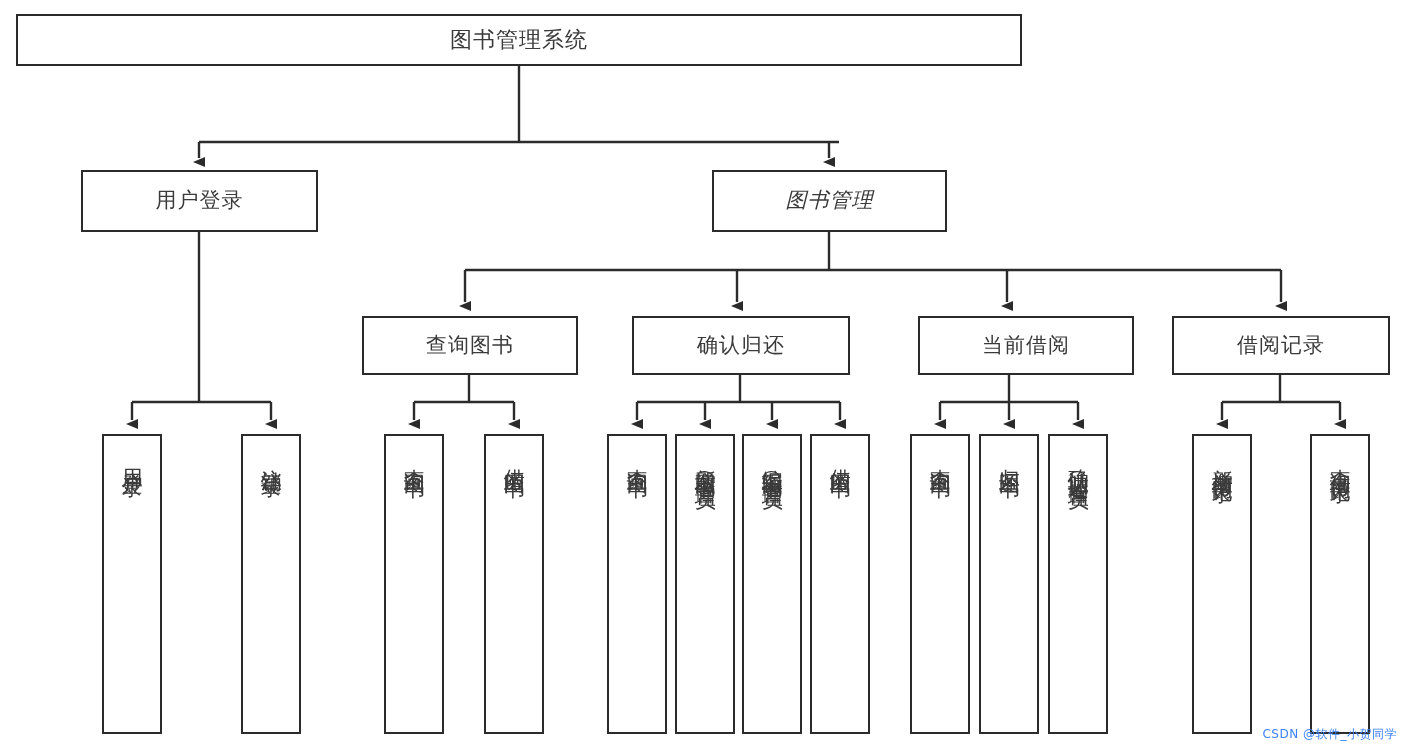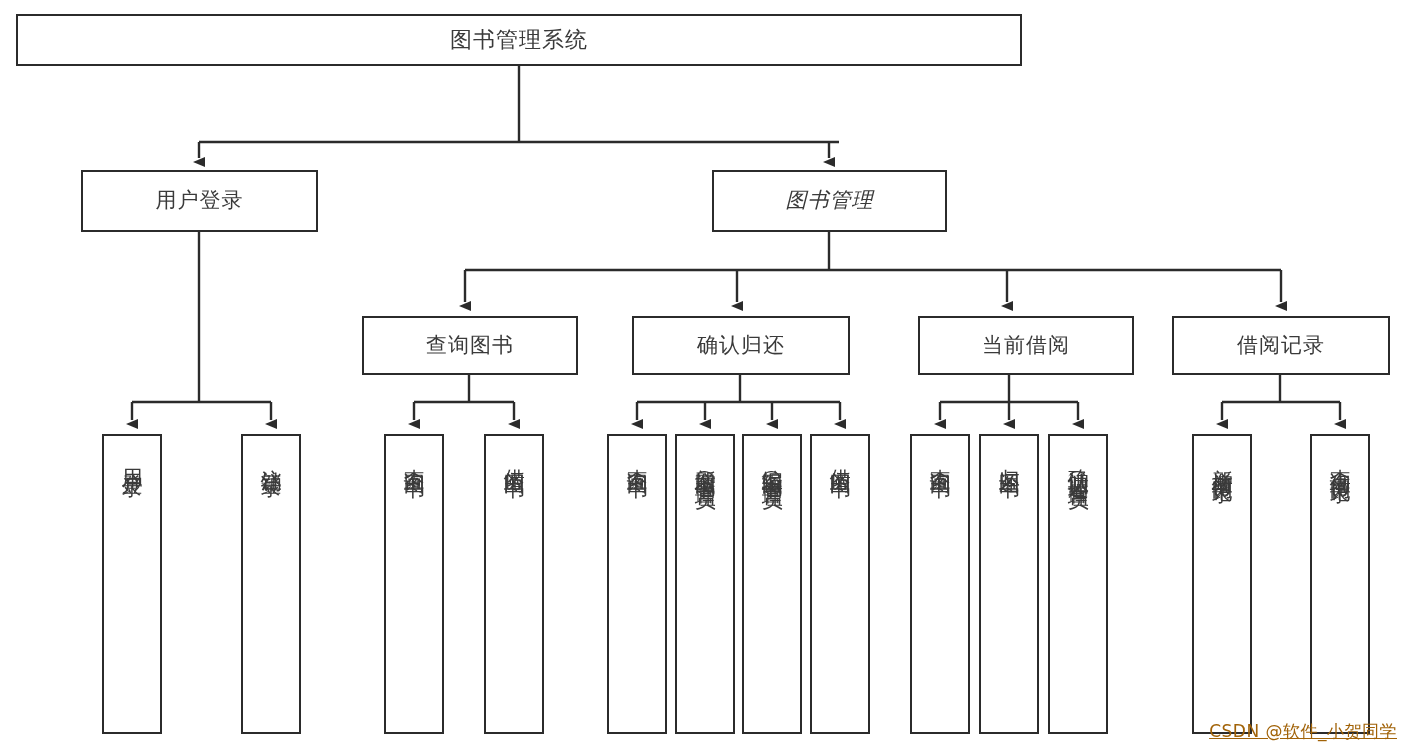--- a/index.html
+++ b/index.html
@@ -48,26 +48,25 @@
     font-size:21px;
     line-height:1.16;
     letter-spacing:3px;
     white-space:nowrap;
   }
 
   .watermark{
     position:absolute;
     right:8px;
     bottom:4px;
-    font-size:17px;
-    color:#a16207;
+    font-size:12px;
+    color:#3b82f6;
     letter-spacing:0.5px;
     white-space:nowrap;
     pointer-events:none;
-    text-decoration:underline;
   }
 </style>
 </head>
 <body>
 
 <div id="stage">
 
   <svg id="wires" viewBox="0 0 1405 747" xmlns="http://www.w3.org/2000/svg">
     <defs>
       <marker id="arrow" markerWidth="10" markerHeight="12" refX="1" refY="6" orient="auto" markerUnits="userSpaceOnUse">

